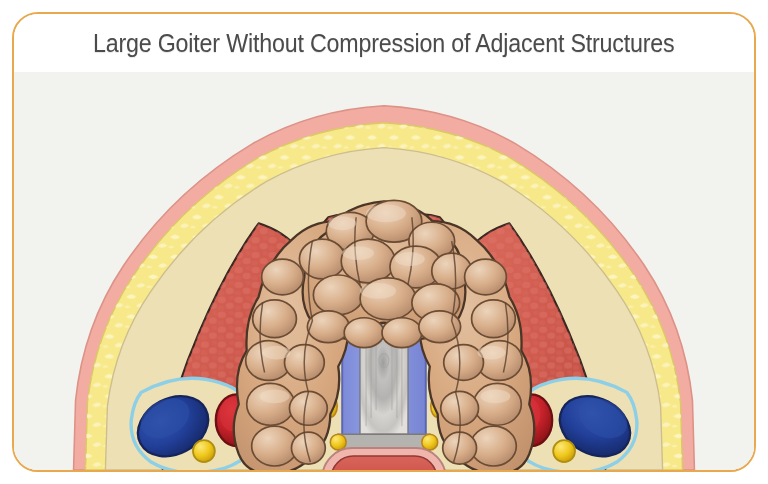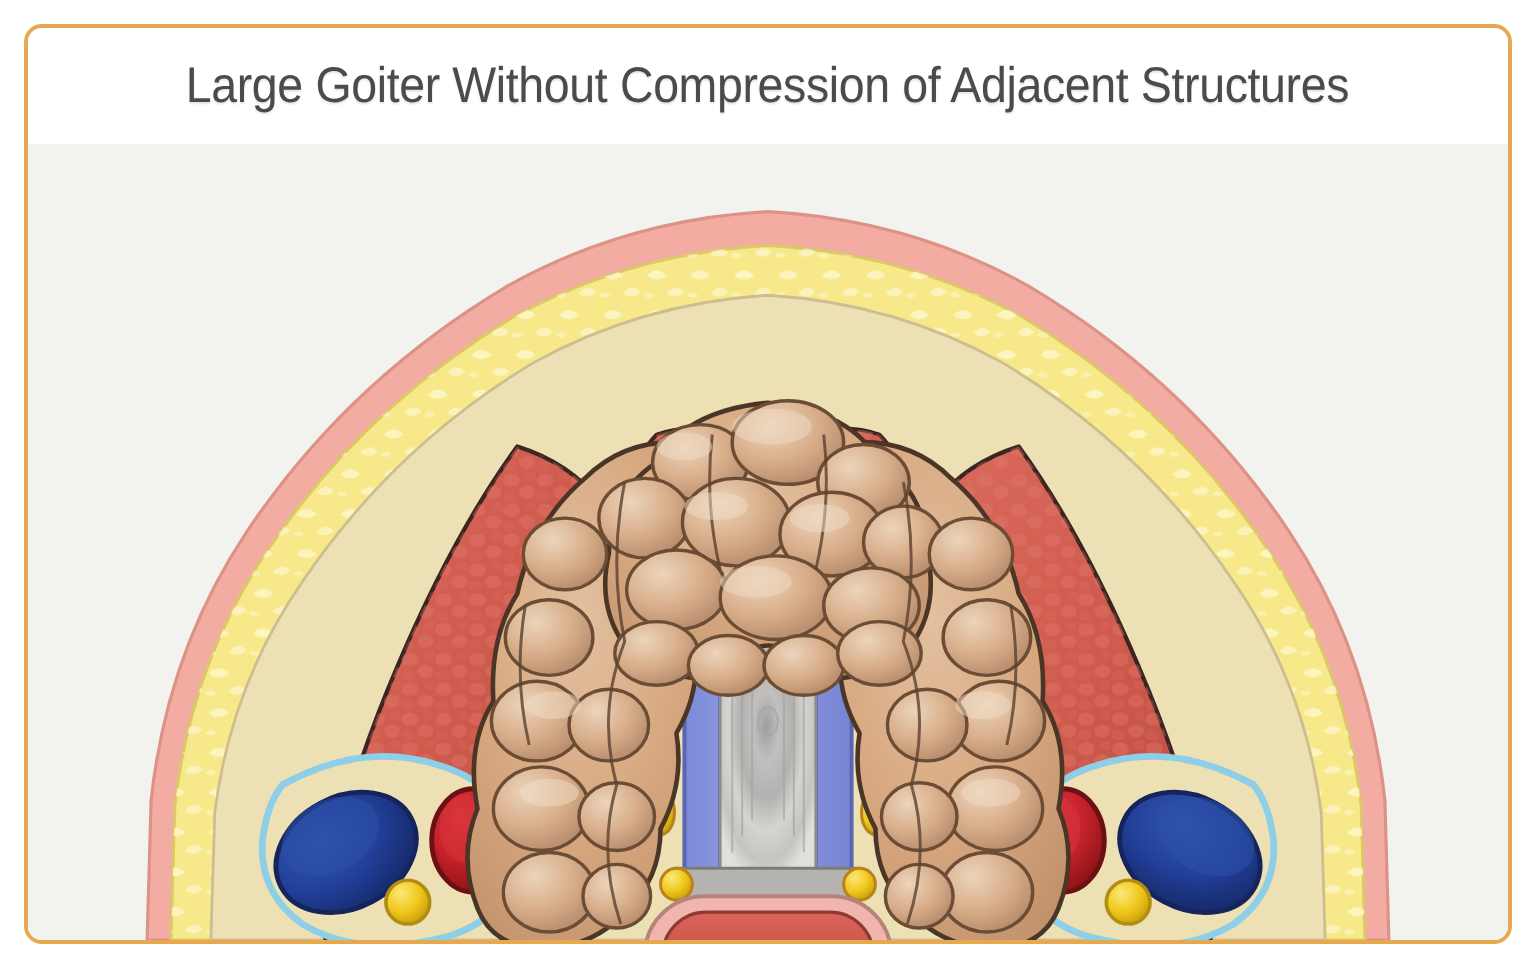--- a/index.html
+++ b/index.html
@@ -9,21 +9,21 @@
     width: 768px; height: 484px;
     background: #ffffff;
     font-family: "Liberation Sans", sans-serif;
     overflow: hidden;
   }
   #figure-card {
     position: absolute;
     left: 12px; top: 12px;
     width: 744px; height: 460px;
     border: 2px solid #e8a84e;
-    border-radius: 9px;
+    border-radius: 26px;
     background: #ffffff;
     overflow: hidden;
   }
   #figure-header {
     position: absolute;
     left: 0; top: 0; right: 0;
     height: 58px;
     background: #ffffff;
     display: flex;
     align-items: center;

